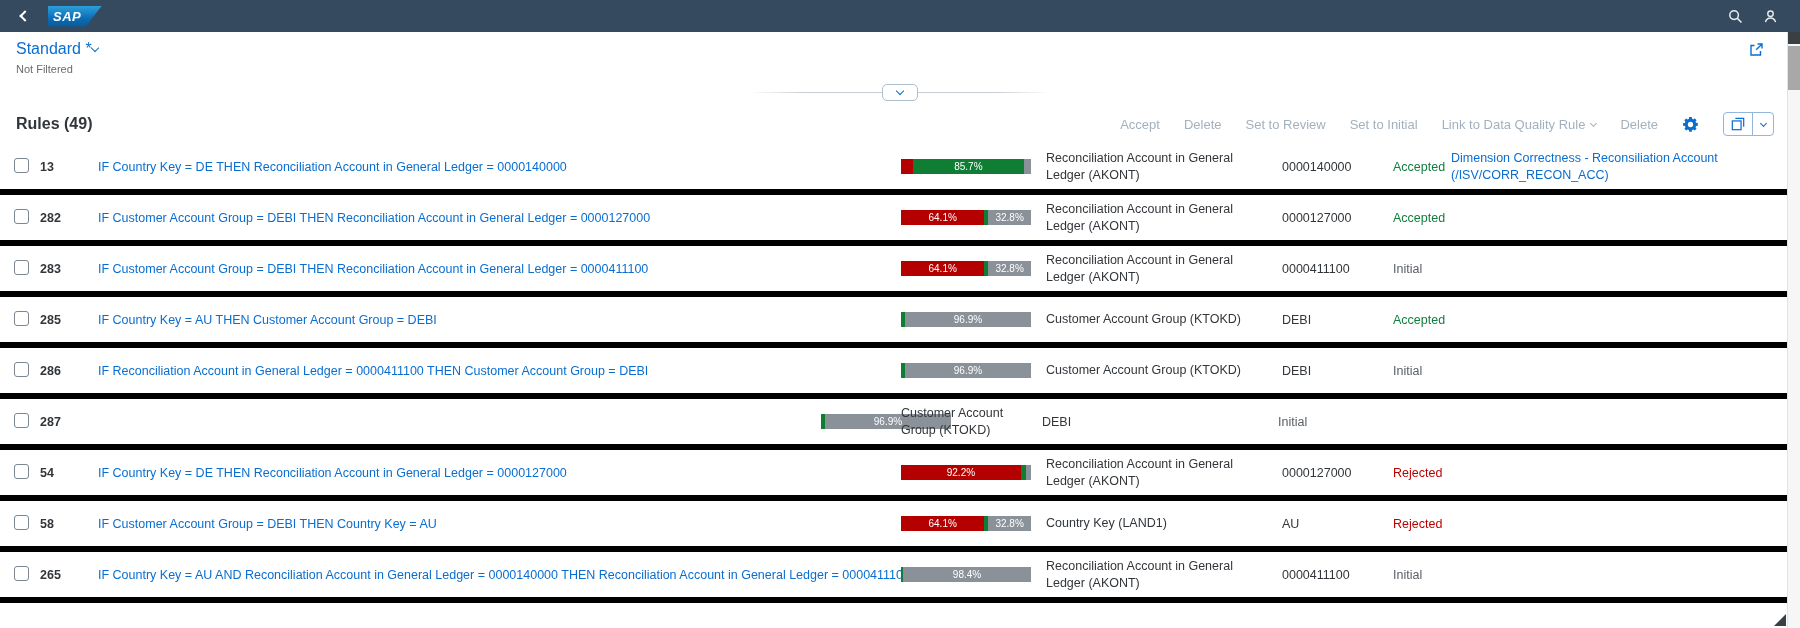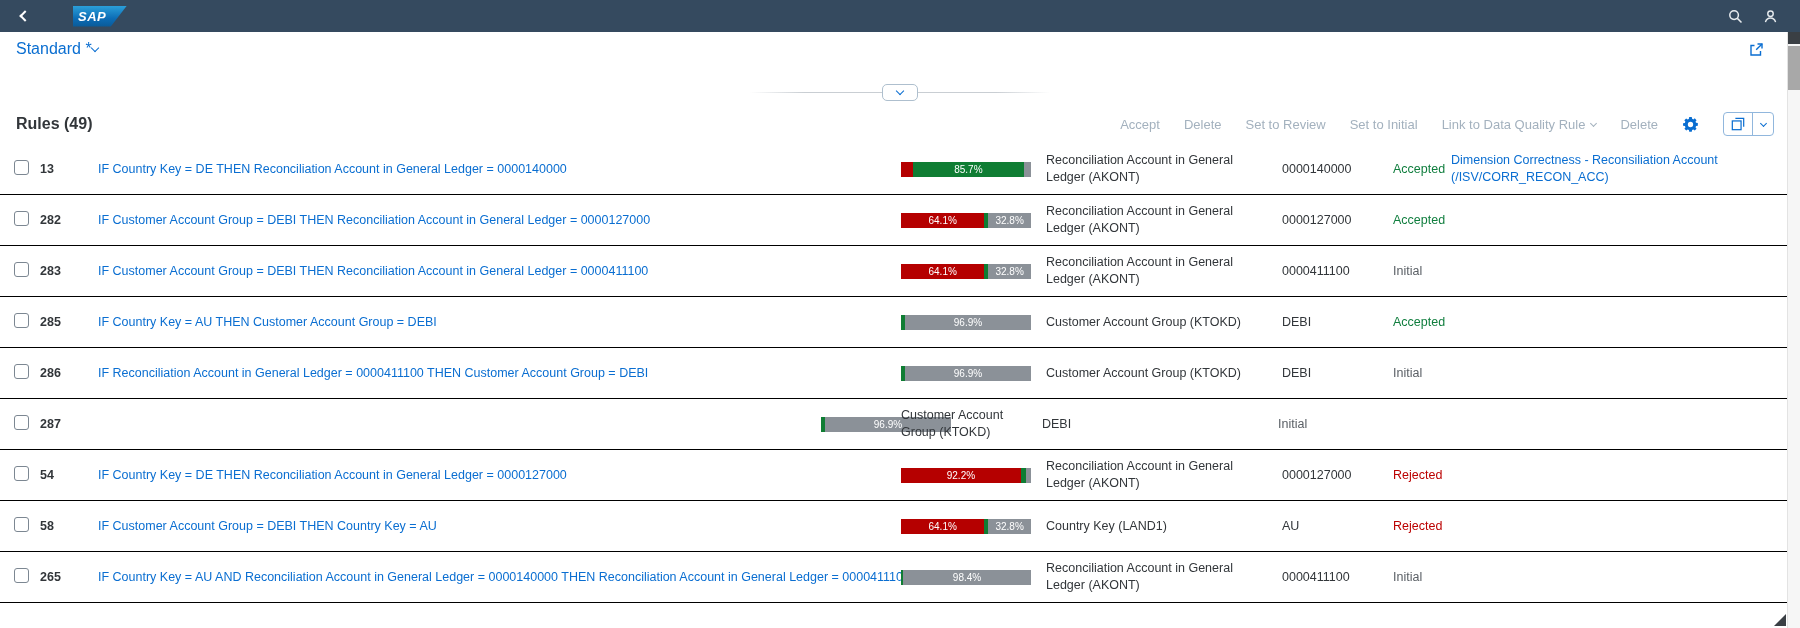--- a/index.html
+++ b/index.html
@@ -12,21 +12,21 @@
   .back-btn { width:22px; height:22px; display:flex; align-items:center; justify-content:center; cursor:pointer; }
   .chev { display:inline-block; width:7px; height:7px;
     border-right:2px solid currentColor; border-bottom:2px solid currentColor;
     transform:rotate(45deg); }
   .chev-left { display:inline-block; width:8px; height:8px;
     border-left:2px solid #fff; border-bottom:2px solid #fff; transform:rotate(45deg); }
   .sap-logo { width:54px; height:21px; display:flex; align-items:center;
     background:linear-gradient(180deg,#2b9fd9 0%,#0c6cb5 60%,#0a5a98 100%);
     clip-path:polygon(0 0,100% 0,70% 100%,0 100%);
     color:#fff; font-weight:bold; font-style:italic; font-size:13px;
-    padding-left:5px; letter-spacing:.5px;margin-left:25px; }
+    padding-left:5px; letter-spacing:.5px; }
   .shell-title-btn { display:flex; align-items:center; gap:9px;
     border:1px solid rgba(255,255,255,.45); border-radius:3px;
     padding:4px 11px; color:#fff; font-size:13px; font-weight:bold; cursor:pointer; }
   .caret-down { width:0; height:0; border-left:4px solid transparent;
     border-right:4px solid transparent; border-top:5px solid #fff; }
   .shell-right { margin-left:auto; display:flex; align-items:center; gap:20px; padding-right:8px; }
   .shell-icon { cursor:pointer; display:flex; }
 
   
   .variant-sec { height:52px; padding:8px 16px 0; position:relative; }
@@ -60,21 +60,21 @@
   .split-arrow .chev { width:5px; height:5px; border-width:1.5px; margin-top:-2px; }
 
   
   .tablewrap { width:1787px; }
   .grid { display:grid;
     grid-template-columns:40px 58px 715px 80px 145px 240px 115px 58px minmax(0,1fr);
     align-items:center; }
   .thead { background:#f4f4f5; border-top:1px solid #e0e0e0; border-bottom:1px solid #d9d9d9;
     height:23px; font-size:12px; color:#32363a; }
   .hcell { white-space:nowrap; overflow:hidden; }
-  .trow { border-bottom:1px solid #000000; height:51px; background:#fff; }
+  .trow { border-bottom:6px solid #000000; height:51px; background:#fff; }
   .cell { font-size:12.5px; }
   .c-sel { padding-left:14px; }
   .c-id { font-weight:bold; }
   .c-desc { white-space:nowrap; }
   .c-focus { text-align:right; padding-right:8px; }
   .c-eval { padding-left:8px; }
   .c-field { padding-left:8px; padding-right:6px; line-height:1.35; }
   .c-value { padding-left:4px; }
   .c-status { }
   .c-linked { line-height:1.35; padding-right:10px; }
@@ -119,20 +119,21 @@
         </svg>
     </span>
   </div>
 </header>
 
 <section class="variant-sec">
   <div class="variant-row">
     <span class="variant-name">Standard *</span>
     <span class="chev chev-blue"></span>
   </div>
+  <div class="variant-sub">Not Filtered</div>
   <span class="variant-share">
     <svg width="16" height="16" viewBox="0 0 16 16">
         <path d="M6.5 3.5H3v9.5h9.5V9" fill="none" stroke="#0a6ed1" stroke-width="1.4"></path>
         <path d="M9.5 2h4.5v4.5" fill="none" stroke="#0a6ed1" stroke-width="1.4"></path>
         <line x1="14" y1="2" x2="8.2" y2="7.8" stroke="#0a6ed1" stroke-width="1.4"></line>
       </svg>
   </span>
 </section>
 
 <div class="collapse-row">

